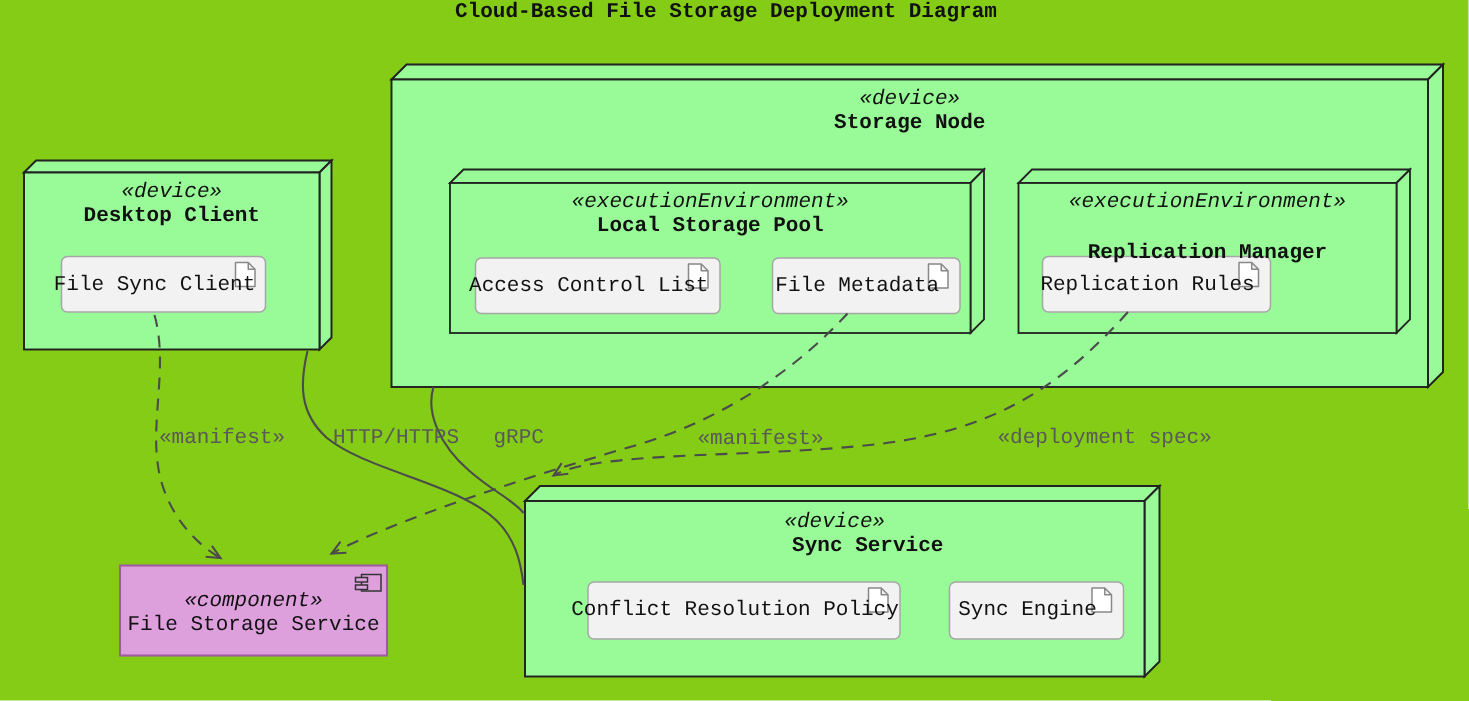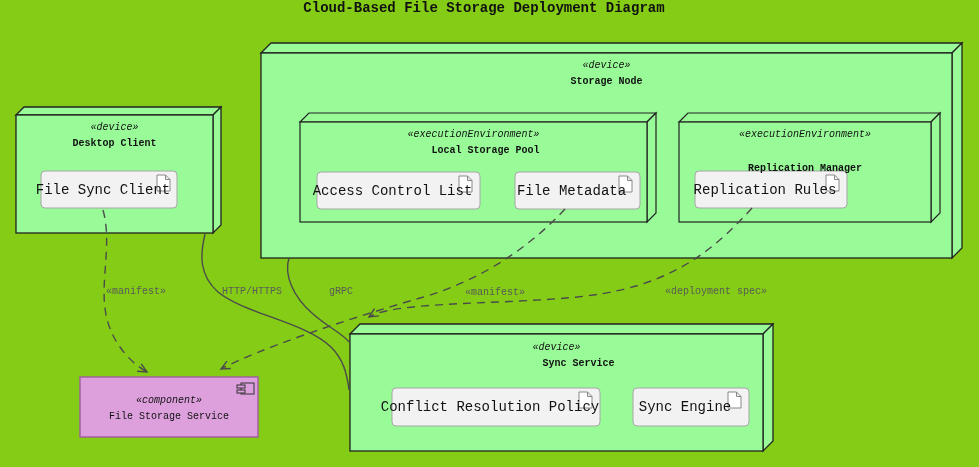--- a/index.html
+++ b/index.html
@@ -1,21 +1,21 @@
 <!DOCTYPE html>
 <html><head>
 <meta charset="utf-8">
 <style>
   html,body{margin:0;padding:0;background:#fff;}
   .canvas{
     position:relative;width:979px;height:467px;background:#84cc16;
     font-family:Liberation Mono, monospace;overflow:hidden;
   }
   .layer{position:absolute;left:0;top:0;}
-  .t{position:absolute;white-space:nowrap;color:#111;font-size:10px;line-height:16px;}
+  .t{position:absolute;white-space:nowrap;color:#111;font-size:14px;line-height:16px;}
   .center{text-align:center;}
   .stereo{font-style:italic;}
   .bold{font-weight:bold;}
   .title{font-weight:bold;font-size:14px;}
   .edge-label{color:#595959;}
   .artifact-label{
     display:flex;align-items:center;justify-content:center;
     box-sizing:border-box;padding-right:12px;font-size:14px;color:#111;
   }
 </style>
@@ -100,21 +100,21 @@
   <div class="t title center" style="left:0;top:8;width:968px;">Cloud-Based File Storage Deployment Diagram</div>
 
   <div class="t stereo center" style="left:16px;top:120px;width:197px;">«device»</div>
   <div class="t bold center" style="left:16px;top:136px;width:197px;">Desktop Client</div>
   <div class="t artifact-label" style="left:41px;top:171px;width:136px;height:37px;">File Sync Client</div>
 
   <div class="t stereo center" style="left:261px;top:58px;width:691px;">«device»</div>
   <div class="t bold center" style="left:261px;top:74px;width:691px;">Storage Node</div>
 
   <div class="t stereo center" style="left:300px;top:127px;width:347px;">«executionEnvironment»</div>
-  <div class="t bold center" style="left:300px;top:143px;width:347px;padding-left:12px;">Local Storage Pool</div>
+  <div class="t bold center" style="left:300px;top:143px;width:347px;">Local Storage Pool</div>
   <div class="t artifact-label" style="left:317px;top:172px;width:163px;height:37px;">Access Control List</div>
   <div class="t artifact-label" style="left:515px;top:172px;width:125px;height:37px;">File Metadata</div>
 
   <div class="t stereo center" style="left:679px;top:127px;width:252px;">«executionEnvironment»</div>
   <div class="t bold center" style="left:679px;top:161px;width:252px;">Replication Manager</div>
   <div class="t artifact-label" style="left:695px;top:171px;width:152px;height:37px;">Replication Rules</div>
 
   <div class="t stereo center" style="left:350px;top:340px;width:413px;">«device»</div>
   <div class="t bold center" style="left:350px;top:356px;width:413px;padding-left:22px;">Sync Service</div>
   <div class="t artifact-label" style="left:392px;top:388px;width:208px;height:38px;">Conflict Resolution Policy</div>

